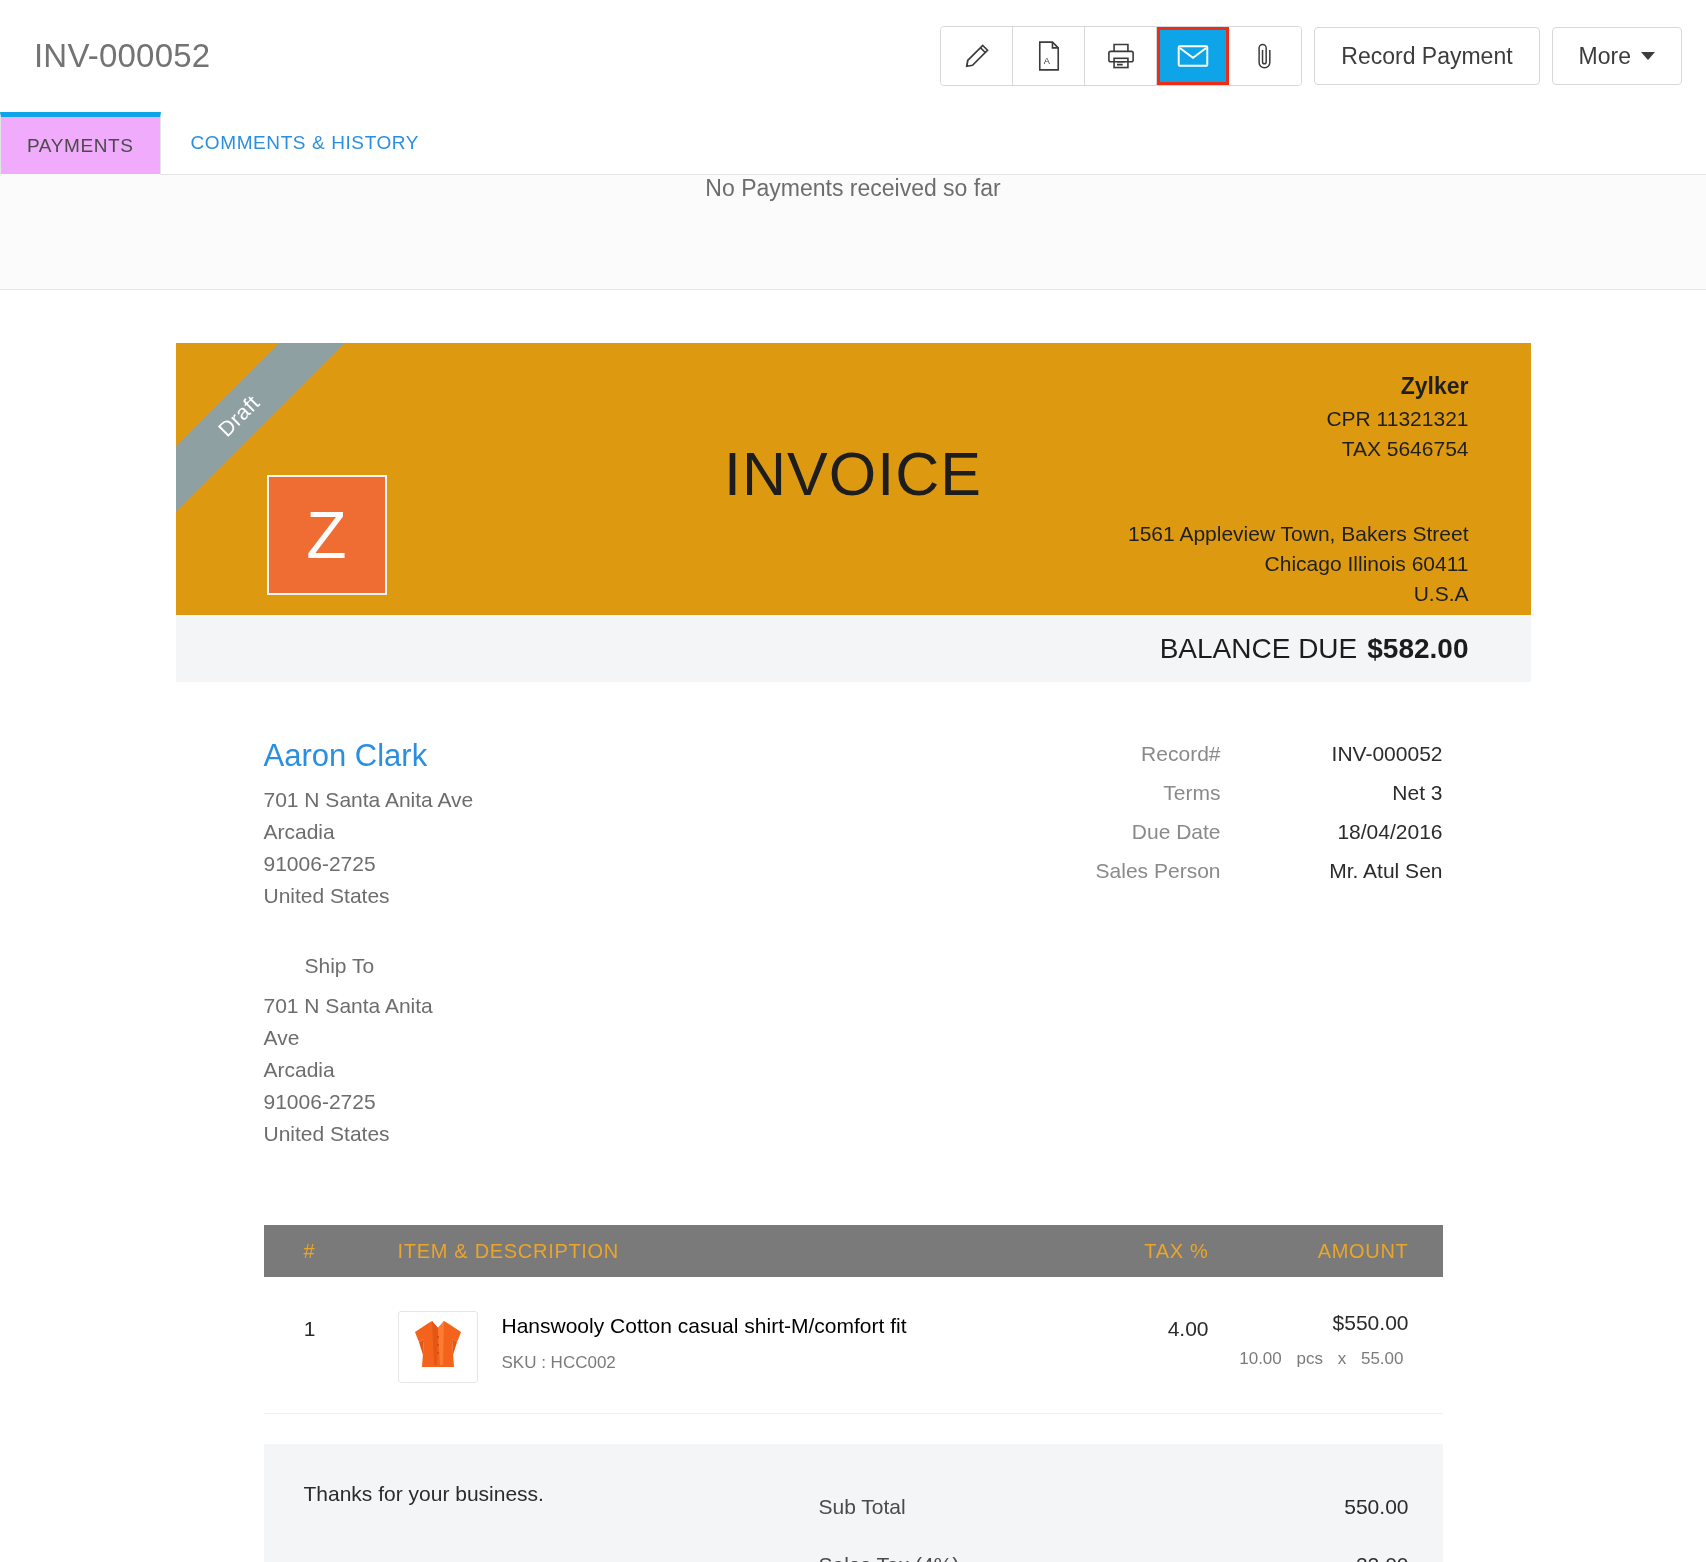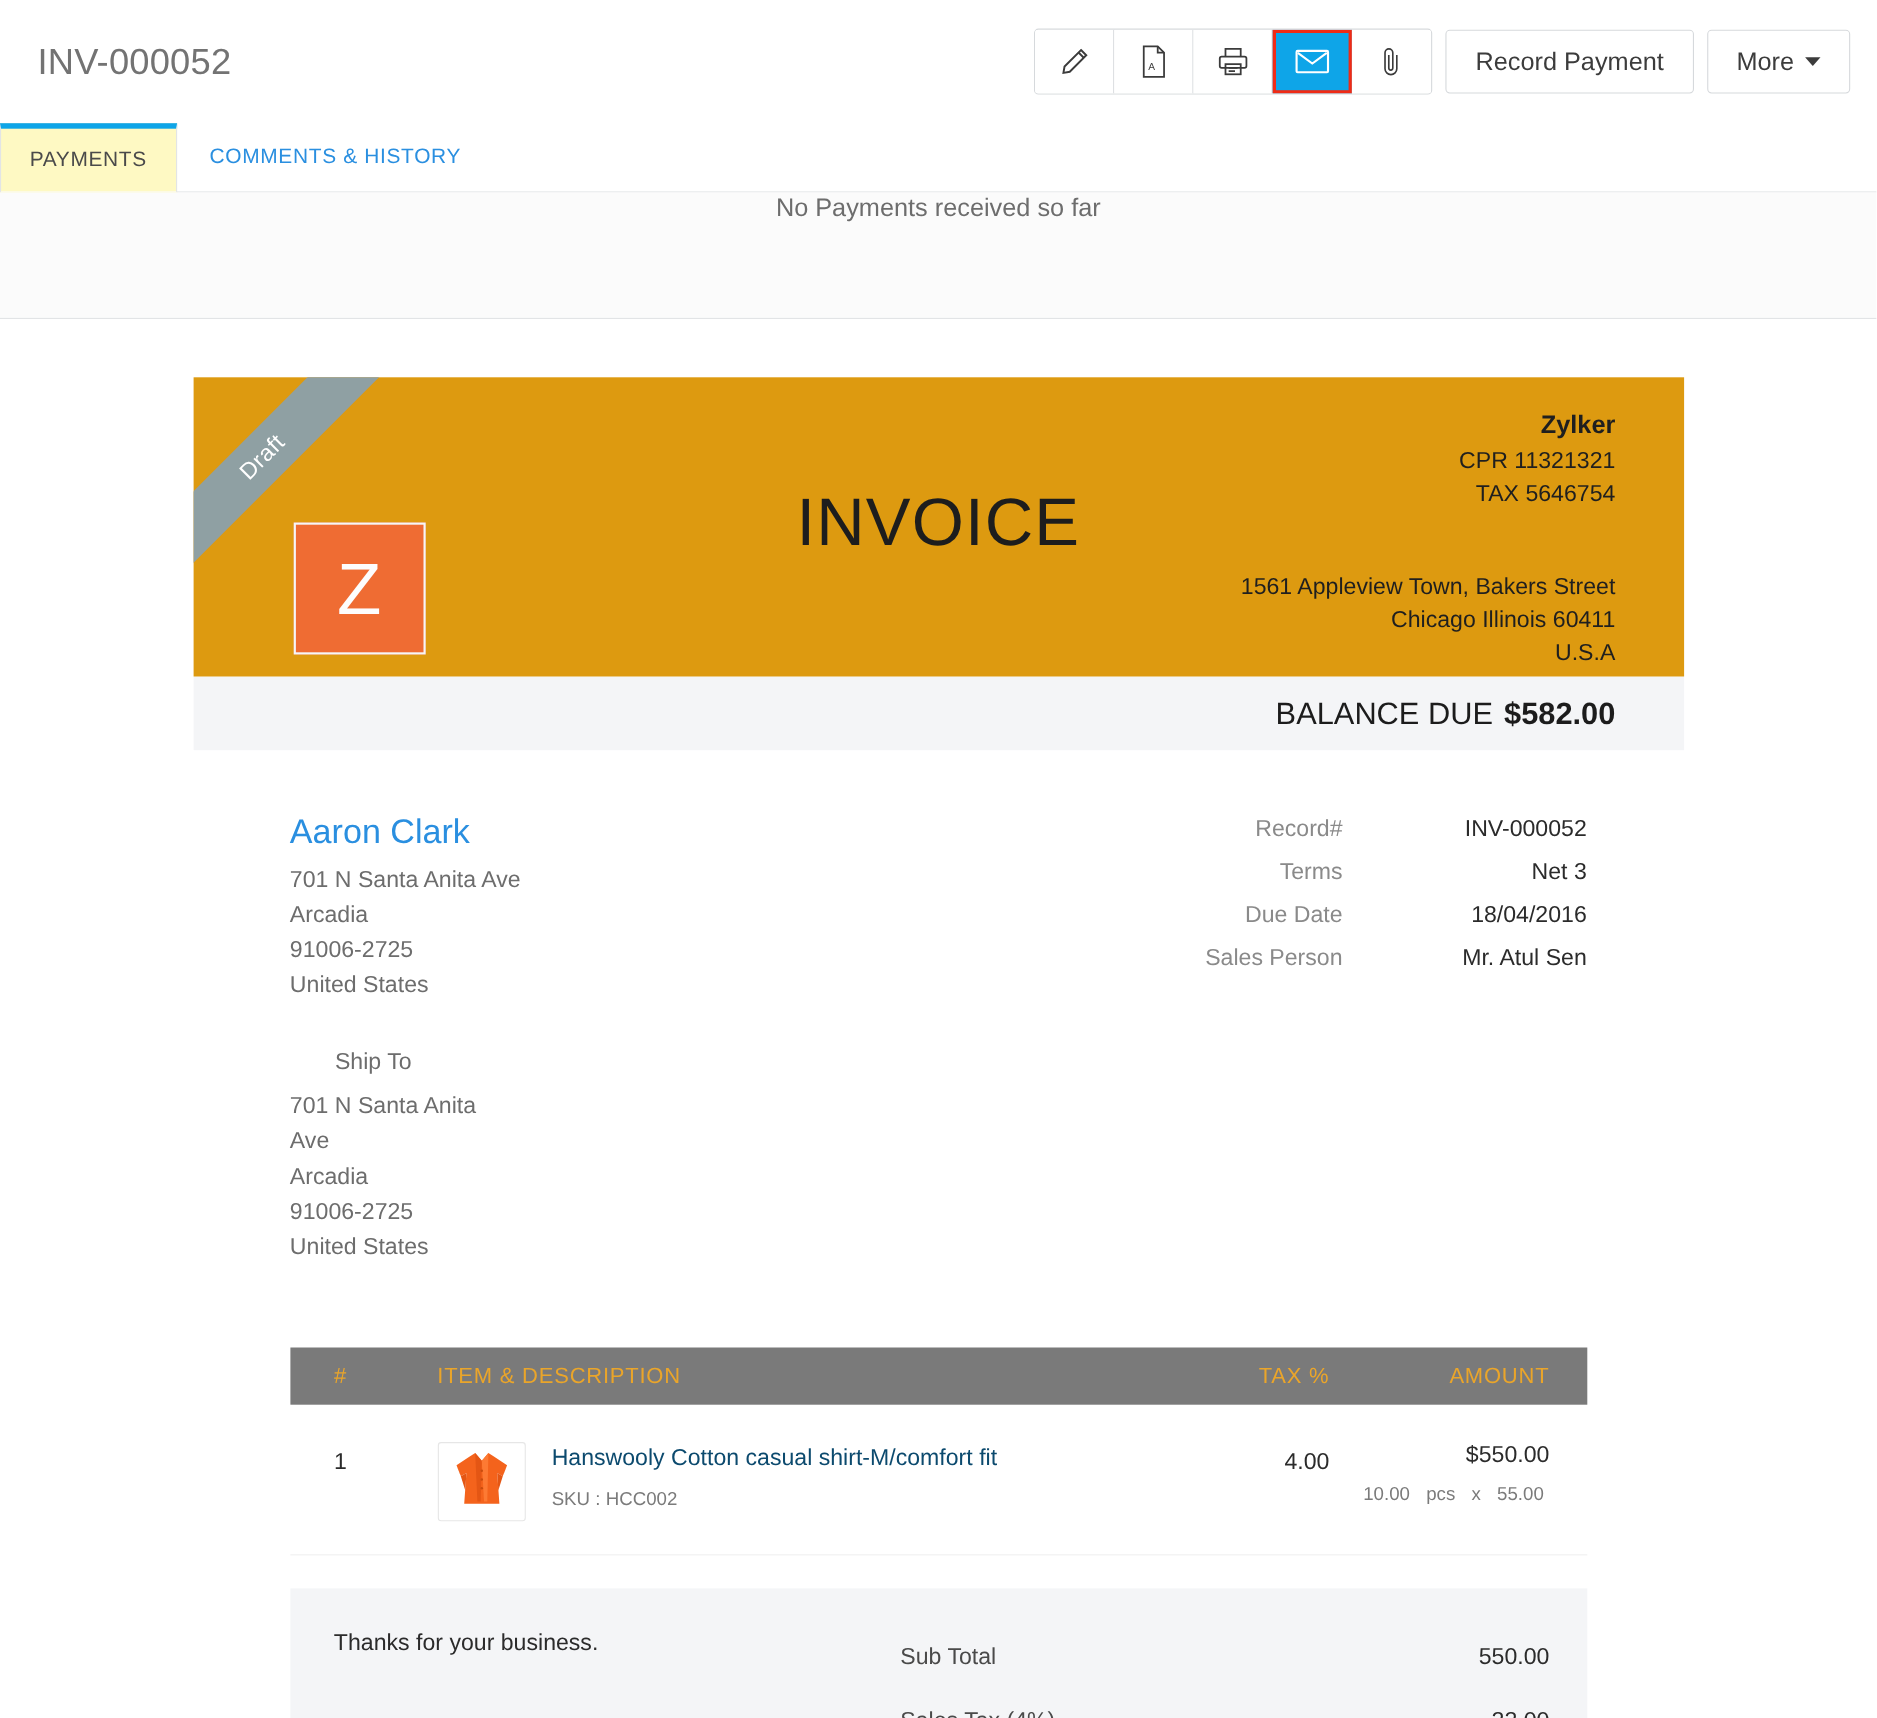--- a/index.html
+++ b/index.html
@@ -101,21 +101,21 @@
     align-items: center;
     padding: 0 30px;
     font-size: 19px;
     letter-spacing: .6px;
     color: #2a8fe0;
     cursor: pointer;
     box-sizing: border-box;
   }
   .tab.active {
     color: #4a4a4a;
-    background: #fef9c3;
+    background: #f0abfc;
     border-top: 5px solid #0ea5e8;
     border-left: 1px solid #e2e4e6;
     border-right: 1px solid #e2e4e6;
     border-bottom: 1px solid #fbfbfb;
     margin-bottom: -1px;
     padding: 0 26px;
   }
 
   
   .pay-banner {
@@ -312,21 +312,21 @@
     border: 1px solid #e6e6e6;
     border-radius: 3px;
     background: #fff;
     display: flex;
     align-items: center;
     justify-content: center;
     flex: none;
     overflow: hidden;
   }
   .item-text { padding-left: 24px; }
-  .item-title { font-size: 21px; color: #0c4a6e; line-height: 30px; }
+  .item-title { font-size: 21px; color: #000000; line-height: 30px; }
   .item-sku { font-size: 17px; color: #7b7b7b; margin-top: 12px; }
   .item-row .col-tax { font-size: 21px; color: #2b2b2b; padding-top: 6px; }
   .amt-main { font-size: 21px; color: #2b2b2b; }
   .amt-sub { font-size: 17px; color: #7b7b7b; margin-top: 14px; }
   .amt-sub span { margin: 0 5px; }
 
   
   .totals {
     margin-top: 30px;
     background: #f4f5f7;

